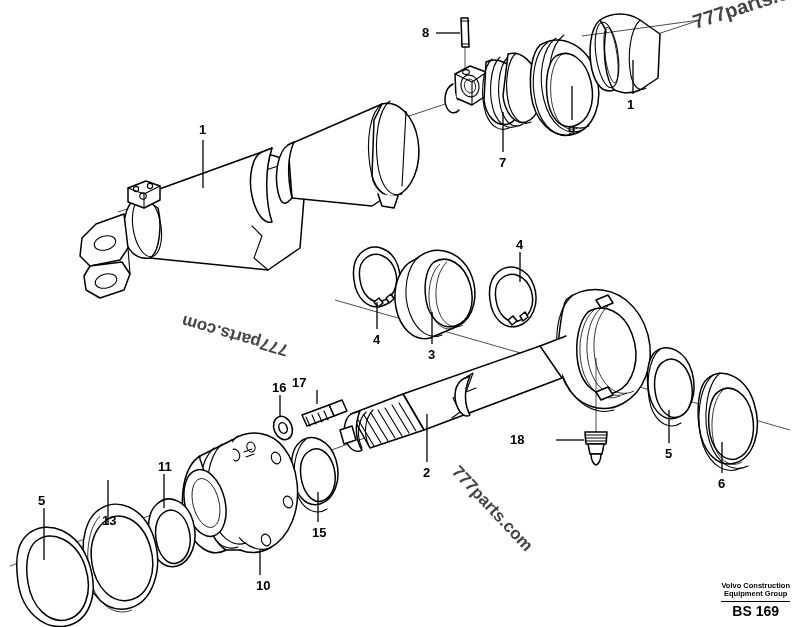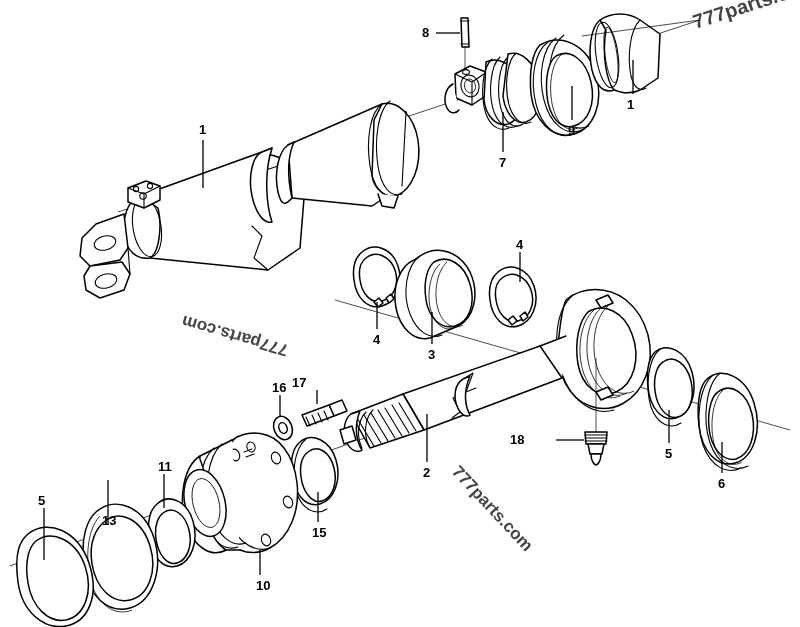--- a/index.html
+++ b/index.html
@@ -341,14 +341,19 @@
   <div class="lbl" style="left:158px;  top:460px;">11</div>
   <div class="lbl" style="left:312px;  top:526px;">15</div>
   <div class="lbl" style="left:272px;  top:381px;">16</div>
   <div class="lbl" style="left:292px;  top:376px;">17</div>
   <div class="lbl" style="left:510px;  top:433px;">18</div>
 
   <div class="wm" style="left:690px; top:12px; font-size:20px; transform:rotate(-18deg); transform-origin:left top;">777parts.com</div>
   <div class="wm" style="left:285px; top:360px; font-size:17px; transform:rotate(196deg); transform-origin:left top;">777parts.com</div>
   <div class="wm" style="left:462px; top:462px; font-size:17px; transform:rotate(47deg); transform-origin:left top;">777parts.com</div>
 
+  <div id="footer">
+    <div class="co">Volvo Construction</div>
+    <div class="co">Equipment Group</div>
+    <div class="code">BS 169</div>
+  </div>
 
 </div>
 
 </body></html>

